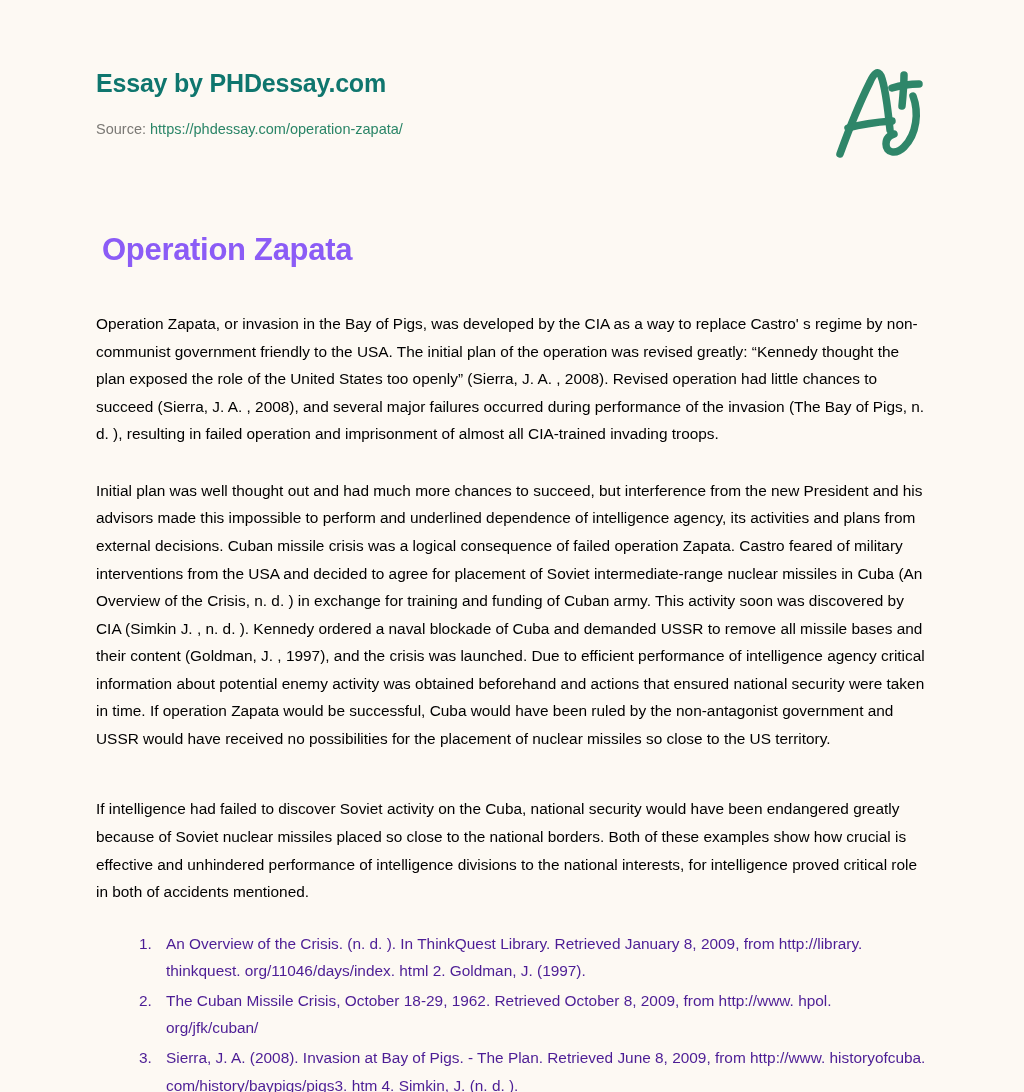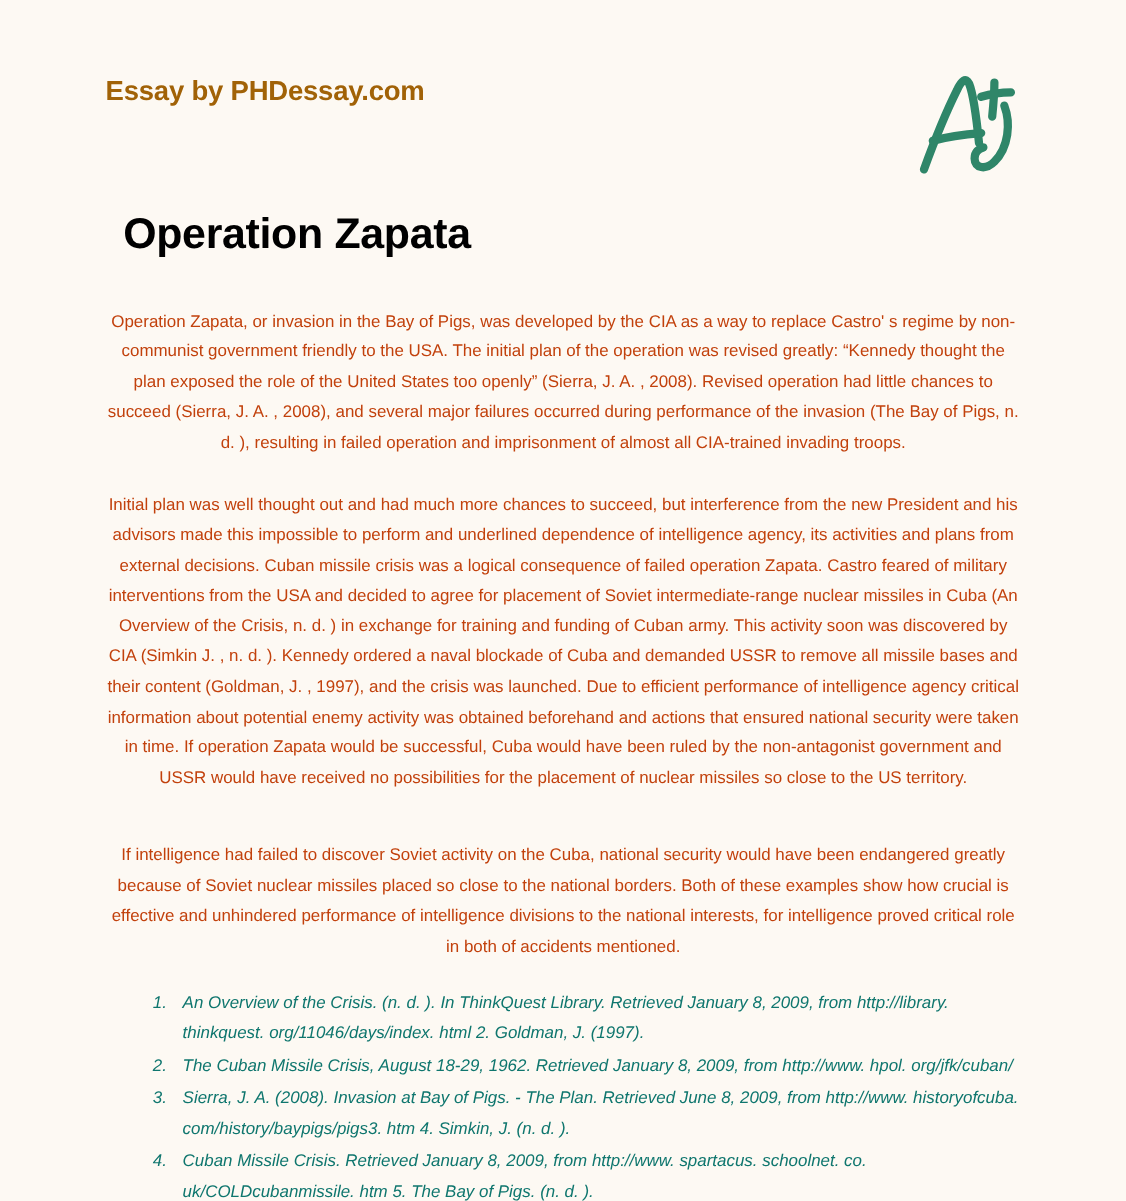--- a/index.html
+++ b/index.html
@@ -23,21 +23,21 @@
   }
 
   
   .header {
     position: relative;
     padding: 68px 96px 0 96px;
   }
   .brand-line {
     font-size: 25px;
     font-weight: bold;
-    color: #a16207;
+    color: #0f766e;
     letter-spacing: -0.2px;
     line-height: 1.2;
     margin: 0;
   }
   .source-line {
     margin: 22px 0 0 0;
     font-size: 14.5px;
     color: #7b7975;
     line-height: 1.3;
   }
@@ -51,65 +51,68 @@
     position: absolute;
     top: 58px;
     right: 86px;
     width: 120px;
     height: 110px;
   }
   .logo svg { display: block; width: 120px; height: 110px; }
 
   
   .doc-title {
-    margin: 92px 0 0 16px;
+    margin: 92px 0 0 6px;
     padding: 0 96px;
-    font-size: 39px;
+    font-size: 31px;
     font-weight: bold;
-    color: #000000;
+    color: #8b5cf6;
     letter-spacing: -0.3px;
     line-height: 1.2;
   }
 
   
   .content {
     padding: 0 96px 0 96px;
     margin-top: 42px;
   }
   .content p {
     margin: 0 0 29px 0;
     font-size: 15.4px;
     line-height: 1.79;
-    color: #c2410c;
-    text-align: center;
+    color: #000000;
+    text-align: left;
   }
   .content p:last-of-type { margin-bottom: 24px; margin-top: 43px; }
 
   
   ol.refs {
     margin: 0;
     padding: 0 0 0 60px;
     list-style-position: outside;
   }
   ol.refs li {
     font-size: 15.4px;
     line-height: 1.79;
-    color: #0f766e;
+    color: #4c1d95;
     margin: 0 0 2px 0;
     padding-left: 10px;
-    font-style: italic;
   }
 </style>
 </head>
 <body>
 
 <div class="page">
 
   <div class="header">
     <div class="brand-line">Essay by PHDessay.com</div>
+    <div class="source-line">
+      <span>Source:</span>
+      <a class="source-link" href="#">https://phdessay.com/operation-zapata/</a>
+    </div>
 
     <div class="logo">
       <svg viewBox="0 0 120 110" xmlns="http://www.w3.org/2000/svg" aria-hidden="true">
         <g fill="none" stroke="#2f8669" stroke-width="7.5" stroke-linecap="round" stroke-linejoin="round">
 
           <path d="M22 96 C 30 74, 42 44, 52 24 C 56 15, 60 12, 63 18 C 67 28, 70 52, 72 72"></path>
 
           <path d="M30 70 C 44 66, 60 64, 74 63"></path>
 
           <path d="M74 30 C 84 27, 94 26, 101 26"></path>
@@ -124,20 +127,20 @@
 
   <h1 class="doc-title">Operation Zapata</h1>
 
   <div class="content">
     <p>Operation Zapata, or invasion in the Bay of Pigs, was developed by the CIA as a way to replace Castro' s regime by non-communist government friendly to the USA. The initial plan of the operation was revised greatly: “Kennedy thought the plan exposed the role of the United States too openly” (Sierra, J. A. , 2008). Revised operation had little chances to succeed (Sierra, J. A. , 2008), and several major failures occurred during performance of the invasion (The Bay of Pigs, n. d. ), resulting in failed operation and imprisonment of almost all CIA-trained invading troops.</p>
     <p>Initial plan was well thought out and had much more chances to succeed, but interference from the new President and his advisors made this impossible to perform and underlined dependence of intelligence agency, its activities and plans from external decisions. Cuban missile crisis was a logical consequence of failed operation Zapata. Castro feared of military interventions from the USA and decided to agree for placement of Soviet intermediate-range nuclear missiles in Cuba (An Overview of the Crisis, n. d. ) in exchange for training and funding of Cuban army. This activity soon was discovered by CIA (Simkin J. , n. d. ). Kennedy ordered a naval blockade of Cuba and demanded USSR to remove all missile bases and their content (Goldman, J. , 1997), and the crisis was launched. Due to efficient performance of intelligence agency critical information about potential enemy activity was obtained beforehand and actions that ensured national security were taken in time. If operation Zapata would be successful, Cuba would have been ruled by the non-antagonist government and USSR would have received no possibilities for the placement of nuclear missiles so close to the US territory.</p>
     <p>If intelligence had failed to discover Soviet activity on the Cuba, national security would have been endangered greatly because of Soviet nuclear missiles placed so close to the national borders. Both of these examples show how crucial is effective and unhindered performance of intelligence divisions to the national interests, for intelligence proved critical role in both of accidents mentioned.</p>
 
     <ol class="refs">
       <li>An Overview of the Crisis. (n. d. ). In ThinkQuest Library. Retrieved January 8, 2009, from http://library. thinkquest. org/11046/days/index. html 2. Goldman, J. (1997).</li>
-      <li>The Cuban Missile Crisis, August 18-29, 1962. Retrieved January 8, 2009, from http://www. hpol. org/jfk/cuban/</li>
+      <li>The Cuban Missile Crisis, October 18-29, 1962. Retrieved October 8, 2009, from http://www. hpol. org/jfk/cuban/</li>
       <li>Sierra, J. A. (2008). Invasion at Bay of Pigs. - The Plan. Retrieved June 8, 2009, from http://www. historyofcuba. com/history/baypigs/pigs3. htm 4. Simkin, J. (n. d. ).</li>
       <li>Cuban Missile Crisis. Retrieved January 8, 2009, from http://www. spartacus. schoolnet. co. uk/COLDcubanmissile. htm 5. The Bay of Pigs. (n. d. ).</li>
 
     </ol>
   </div>
 
 </div>
 
 </body></html>

